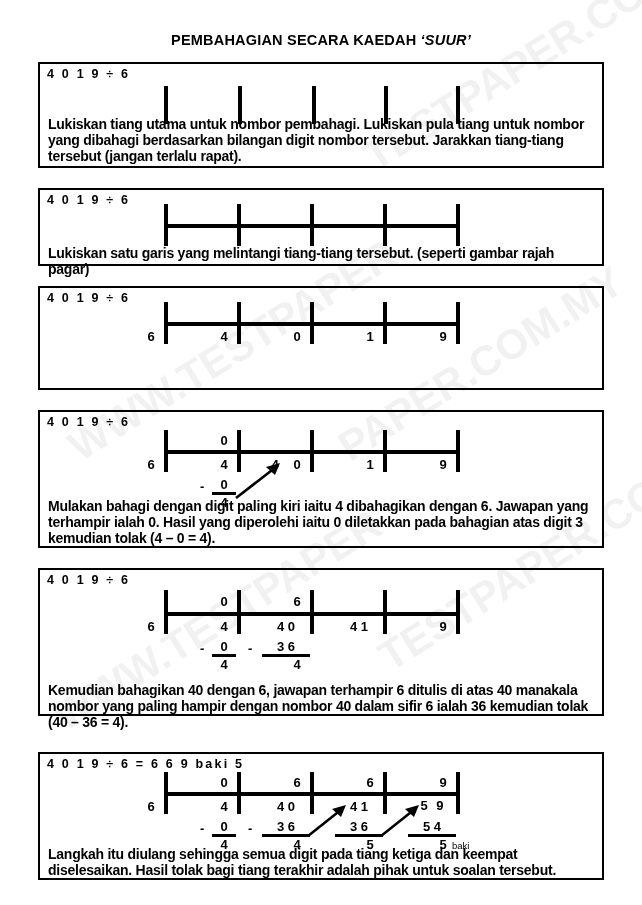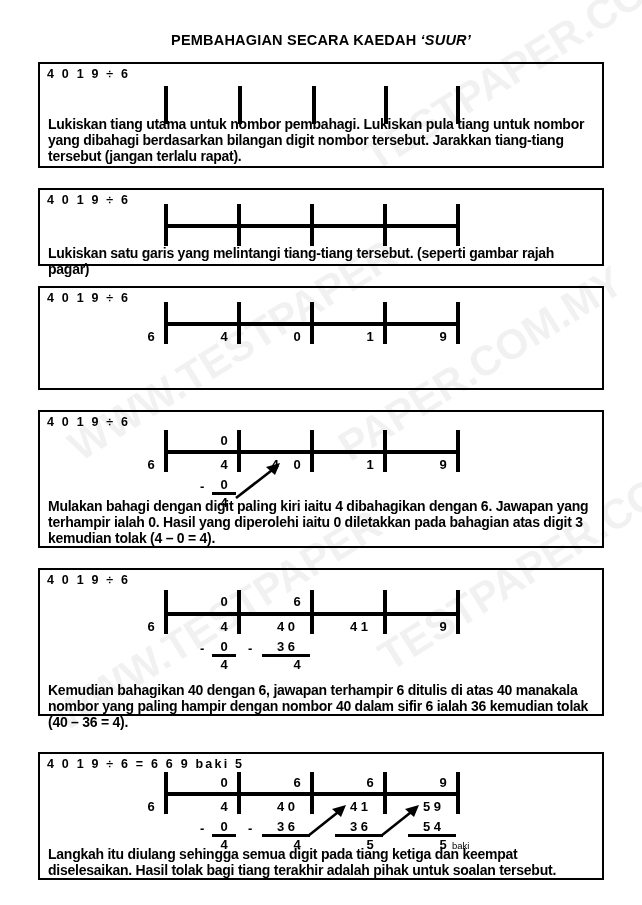--- a/index.html
+++ b/index.html
@@ -280,21 +280,21 @@
 
     <div class="digit" style="left:177px;top:22px;width:14px;">0</div>
     <div class="digit" style="left:250px;top:22px;width:14px;">6</div>
     <div class="digit" style="left:323px;top:22px;width:14px;">6</div>
     <div class="digit" style="left:396px;top:22px;width:14px;">9</div>
 
     <div class="digit" style="left:104px;top:46px;width:14px;">6</div>
     <div class="digit" style="left:177px;top:46px;width:14px;">4</div>
     <div class="digit" style="left:228px;top:46px;width:36px;">4 0</div>
     <div class="digit" style="left:301px;top:46px;width:36px;">4 1</div>
-    <div class="digit" style="left:374px;top:46px;width:36px;">5 9</div>
+    <div class="digit" style="left:374px;top:46px;width:36px;font-family:Liberation Mono, monospace;">5 9</div>
 
     <div class="minus" style="left:160px;top:68px;">-</div>
     <div class="digit" style="left:177px;top:66px;width:14px;">0</div>
     <div class="subbar" style="left:172px;top:80px;width:24px;"></div>
     <div class="digit" style="left:177px;top:84px;width:14px;">4</div>
 
     <div class="minus" style="left:208px;top:68px;">-</div>
     <div class="digit" style="left:228px;top:66px;width:36px;">3 6</div>
     <div class="subbar" style="left:222px;top:80px;width:48px;"></div>
     <div class="digit" style="left:250px;top:84px;width:14px;">4</div>

